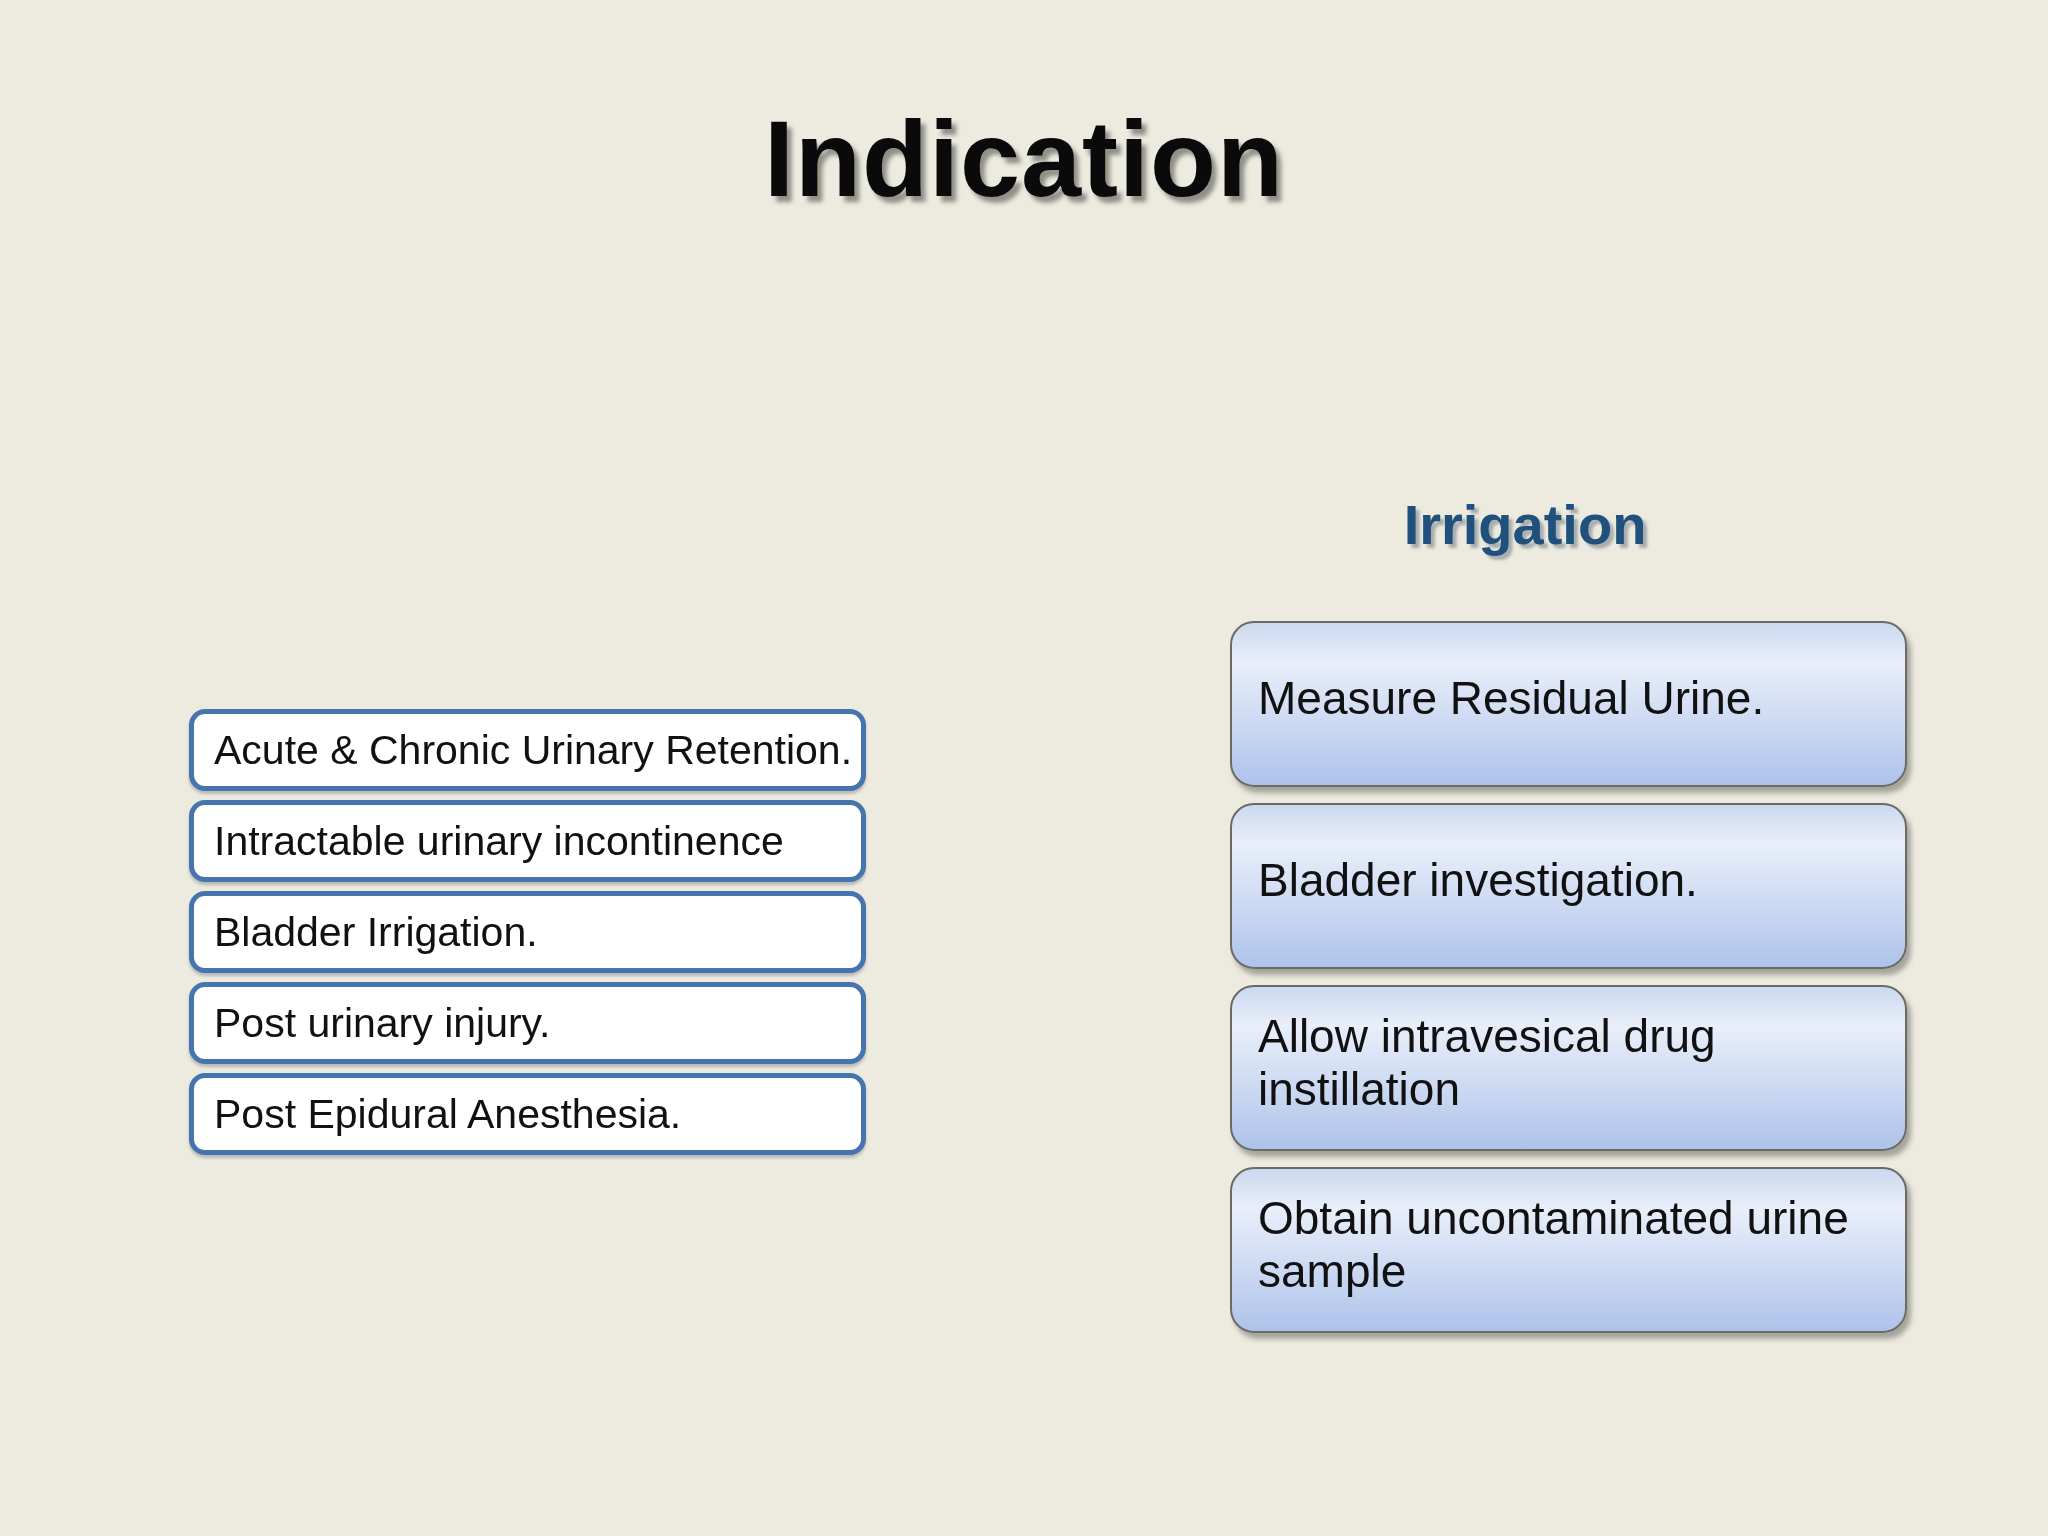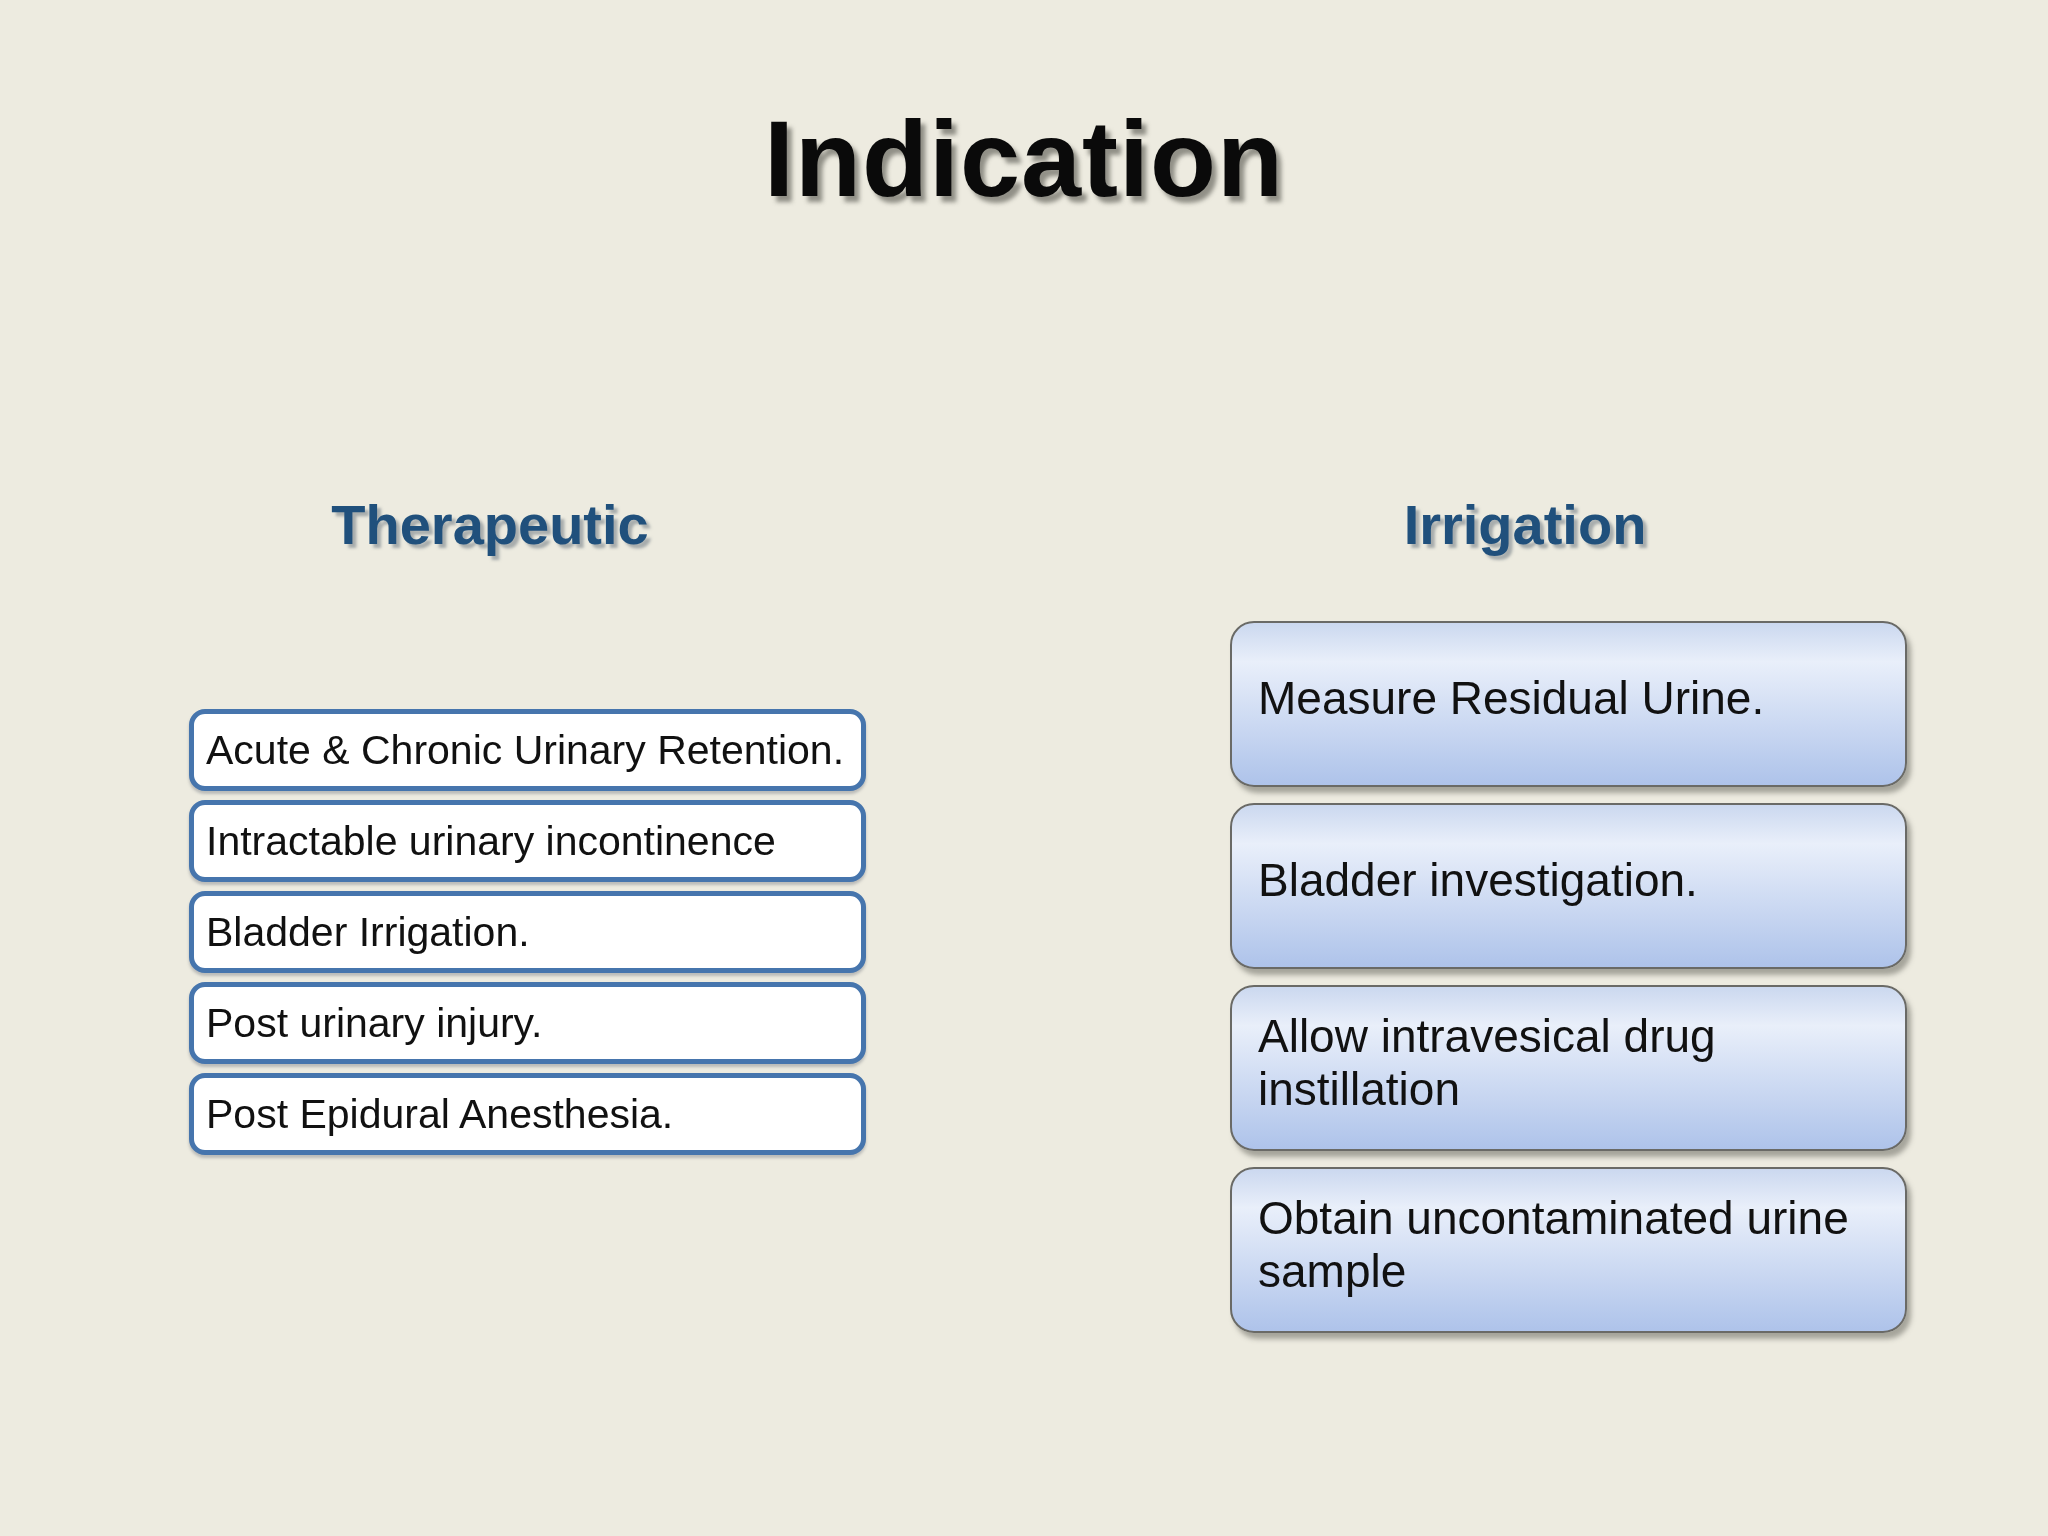--- a/index.html
+++ b/index.html
@@ -55,21 +55,21 @@
     left: 189px;
     top: 709px;
     width: 677px;
     gap: 9px;
   }
   .outline-box {
     box-sizing: border-box;
     height: 82px;
     display: flex;
     align-items: center;
-    padding: 0 10px 0 12px;
+    padding: 0 10px 0 20px;
     background: var(--outline-fill, #ffffff);
     border: 5px solid var(--outline-border, #4675ad);
     border-radius: 16px;
     box-shadow: inset 0 0 0 2px rgba(255,255,255,0.65),
                 0 3px 3px rgba(110, 115, 125, 0.4);
     font-size: 41px;
     color: var(--item-text, #111111);
     white-space: nowrap;
   }
 
@@ -98,21 +98,20 @@
     color: var(--item-text, #111111);
   }
 </style>
 </head>
 <body>
 
 <div class="slide">
 
   <h1 class="slide-title">Indication</h1>
 
-  <h2 class="col-heading therapeutic">Therapeutic</h2>
 
   <h2 class="col-heading diagnostic">Irrigation</h2>
 
   <div class="list therapeutic">
     <div class="outline-box">Acute &amp; Chronic Urinary Retention.</div>
     <div class="outline-box">Intractable urinary incontinence</div>
     <div class="outline-box">Bladder Irrigation.</div>
     <div class="outline-box">Post urinary injury.</div>
     <div class="outline-box">Post Epidural Anesthesia.</div>
   </div>

